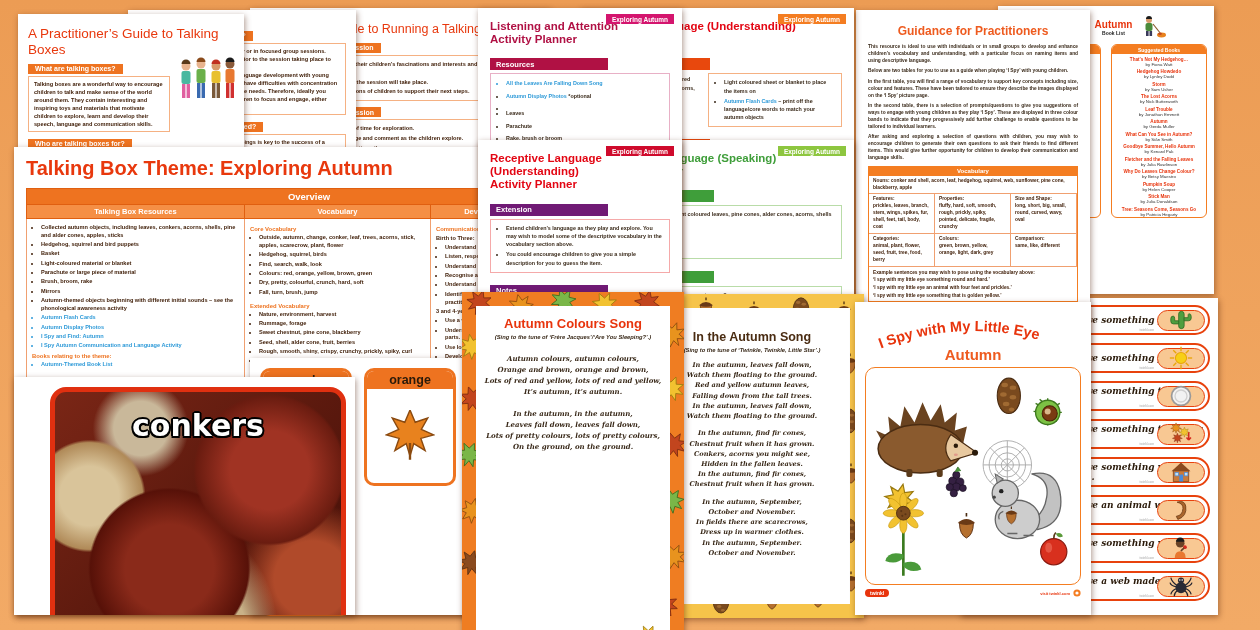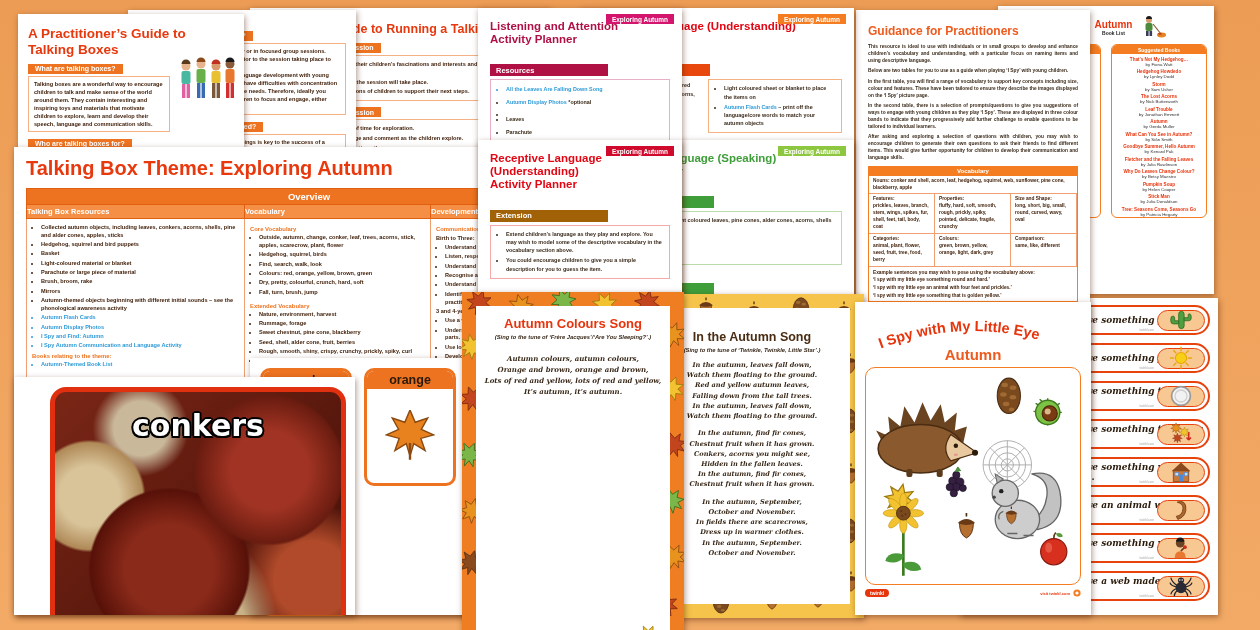--- a/index.html
+++ b/index.html
@@ -1,54 +1,54 @@
 <!DOCTYPE html>
 <html><head>
 <meta charset="utf-8">
 <style>
   html,body{margin:0;padding:0}
   .shot{position:relative;width:1260px;height:630px;background:linear-gradient(180deg,#ec9c54,#f2aa66);overflow:hidden;font-family:"Liberation Sans",sans-serif;color:#42210b}
   .page{position:absolute;background:#fff;box-shadow:1px 2px 6px rgba(70,25,0,.45)}
   
-  .gtitle{font-size:13.5px;font-weight:700;color:#e8380d;line-height:1.15}
+  .gtitle{font-size:13.5px;font-weight:400;color:#e8380d;line-height:1.15}
   .obar{display:inline-block;background:#ee7320;color:#fff;font-weight:700;font-size:7px;padding:1.5px 7px;margin:5px 0 2px}
   .gbox{border:1px solid #f5b183;padding:3px 5px;font-size:5.6px;font-weight:700;color:#42210b;line-height:1.45}
   ul.b{margin:1px 0;padding-left:9px}
   ul.b li{margin-bottom:1.5px}
   .lnk{color:#2e9ad8;font-weight:700}
   .pre{white-space:pre-line}
   
   .ovh{background:#ee7320;color:#fff;font-weight:700;font-size:9.5px;text-align:center;padding:2px 0;border:1px solid #e05f10}
   .ovsub{display:grid;grid-template-columns:218px 186px 162px;background:#f58f45;border:1px solid #e05f10;border-top:none}
-  .ovsub div{color:#fff;font-weight:700;font-size:7.5px;text-align:left;padding:2px 0;border-right:1px solid #e05f10}
+  .ovsub div{color:#fff;font-weight:700;font-size:7.5px;text-align:center;padding:2px 0;border-right:1px solid #e05f10}
   .ovbody{display:grid;grid-template-columns:218px 186px 162px;border:1px solid #f0a070;border-top:none}
   .ovcol{padding:4px 5px;font-size:5.6px;font-weight:700;line-height:1.4;border-right:1px solid #f0a070}
   .osub{color:#ee7320;font-weight:700;font-size:5.9px;margin:2px 0 1px}
   .dsub{font-weight:700;margin:2px 0 1px}
   
   .pl{padding:9px 12px}
   .badge{position:absolute;top:6px;right:8px;color:#fff;font-weight:700;font-size:6.5px;padding:1.5px 6px}
   .ttl{font-size:11.5px;font-weight:700;line-height:1.15;margin:3px 0 4px}
-  .bar{display:block;width:118px;color:#fff;font-weight:700;font-size:7.5px;padding:1.5px 6px;margin:18px 0 3px;box-sizing:border-box}
+  .bar{display:block;width:118px;color:#fff;font-weight:700;font-size:7.5px;padding:1.5px 6px;margin:12px 0 3px;box-sizing:border-box}
   .bx{border:1px solid;padding:3px 6px;font-size:5.4px;font-weight:700;color:#3a2a1a;line-height:1.55}
   .pink .bar{background:#b01144}.pink .ttl{color:#b01144}.pink .bx{border-color:#e8b0c6}.pink .badge{background:#d4156e}
   .redo .bar{background:#e8480d}.redo .ttl{color:#e30613}.redo .bx{border-color:#f5b183}.redo .badge{background:#f47d21}
-  .red .bar{background:#a16207}.red .ttl{color:#e30613}.red .bx{border-color:#f5a9a9}.red .badge{background:#cf0a2c}
+  .red .bar{background:#701a75}.red .ttl{color:#e30613}.red .bx{border-color:#f5a9a9}.red .badge{background:#cf0a2c}
   .green .bar{background:#3f9e3a}.green .ttl{color:#3f9e3a}.green .bx{border-color:#b9dca8}.green .badge{background:#8dc63f}
   
   .songpage{overflow:hidden}
   .song-inner{position:absolute;left:14px;top:14px;right:14px;bottom:14px;background:#fff;text-align:center}
   .stitle{font-weight:700;font-size:13px;color:#e8340c;margin-top:10px}
   .stitle.dark{color:#4a2c12;font-size:12.5px}
   .stune{font-style:italic;font-size:5.8px;margin-top:3px;color:#3a2a1a;font-weight:700}
   .verse{font-family:"DejaVu Serif",serif;font-style:italic;font-size:7px;font-weight:700;line-height:1.55;color:#3a2a1a;margin-top:9px;white-space:pre-line}
   .lf{position:absolute}
   
   .gd{padding:14px 12px;font-size:4.8px}
-  .gdtitle{font-size:12px;font-weight:700;color:#ee5b1f;margin-bottom:6px}
+  .gdtitle{font-size:12px;font-weight:700;color:#ee5b1f;text-align:center;margin-bottom:6px}
   .gdp p{margin:0 0 3.5px;font-weight:700;color:#3a2a1a;line-height:1.45;text-align:justify}
   .gtab{border:1.5px solid #f47d21;margin-top:2px}
   .gth{background:#f47d21;color:#fff;font-weight:700;font-size:6px;text-align:center;padding:1.5px 0}
   .gnouns{padding:2px 4px;font-weight:700;border-bottom:1px solid #f0a070;line-height:1.4}
   .gcells{display:grid;grid-template-columns:1fr 1.15fr 1fr}
   .gcell{padding:2px 4px;border-right:1px solid #f0a070;border-bottom:1px solid #f0a070;line-height:1.45;font-weight:700}
   .gcell b{display:block}
   .gex{padding:2px 4px;font-weight:700;line-height:1.6}
   .band{padding:3px 5px 3px 4px;font-weight:700}
   .band ul{margin:0;padding-left:8px}
@@ -831,20 +831,24 @@
     <svg class="lf" style="left:190px;top:300px;transform:rotate(14deg)" width="26" height="27" viewBox="0 0 20 21">
         <use href="#leafS" fill="#c2451e" stroke="#7a2a10" stroke-width="0.6"></use>
       </svg>
     <div class="song-inner">
       <div class="stitle">Autumn Colours Song</div>
       <div class="stune">(Sing to the tune of ‘Frère Jacques’/‘Are You Sleeping?’.)</div>
       <div class="verse" style="margin-top:14px">Autumn colours, autumn colours,
 Orange and brown, orange and brown,
 Lots of red and yellow, lots of red and yellow,
 It’s autumn, it’s autumn.</div>
+      <div class="verse" style="margin-top:12px">In the autumn, in the autumn,
+Leaves fall down, leaves fall down,
+Lots of pretty colours, lots of pretty colours,
+On the ground, on the ground.</div>
       <svg style="position:absolute;right:10px;bottom:10px;transform:rotate(24deg)" width="24" height="25" viewBox="0 0 20 21">
           <use href="#leafS" fill="#f2c230" stroke="#9a7a10" stroke-width="0.6"></use>
         </svg>
     </div>
   </div>
 
   <div class="page ispy" style="left:855px;top:302px;width:236px;height:313px;padding:8px 0 0;z-index:14;box-sizing:border-box">
     <svg width="216" height="42" viewBox="0 0 216 42" style="display:block;margin:0 auto">
       <defs>
           <path id="arcp" d="M12 40 Q108 2 204 40"></path>

